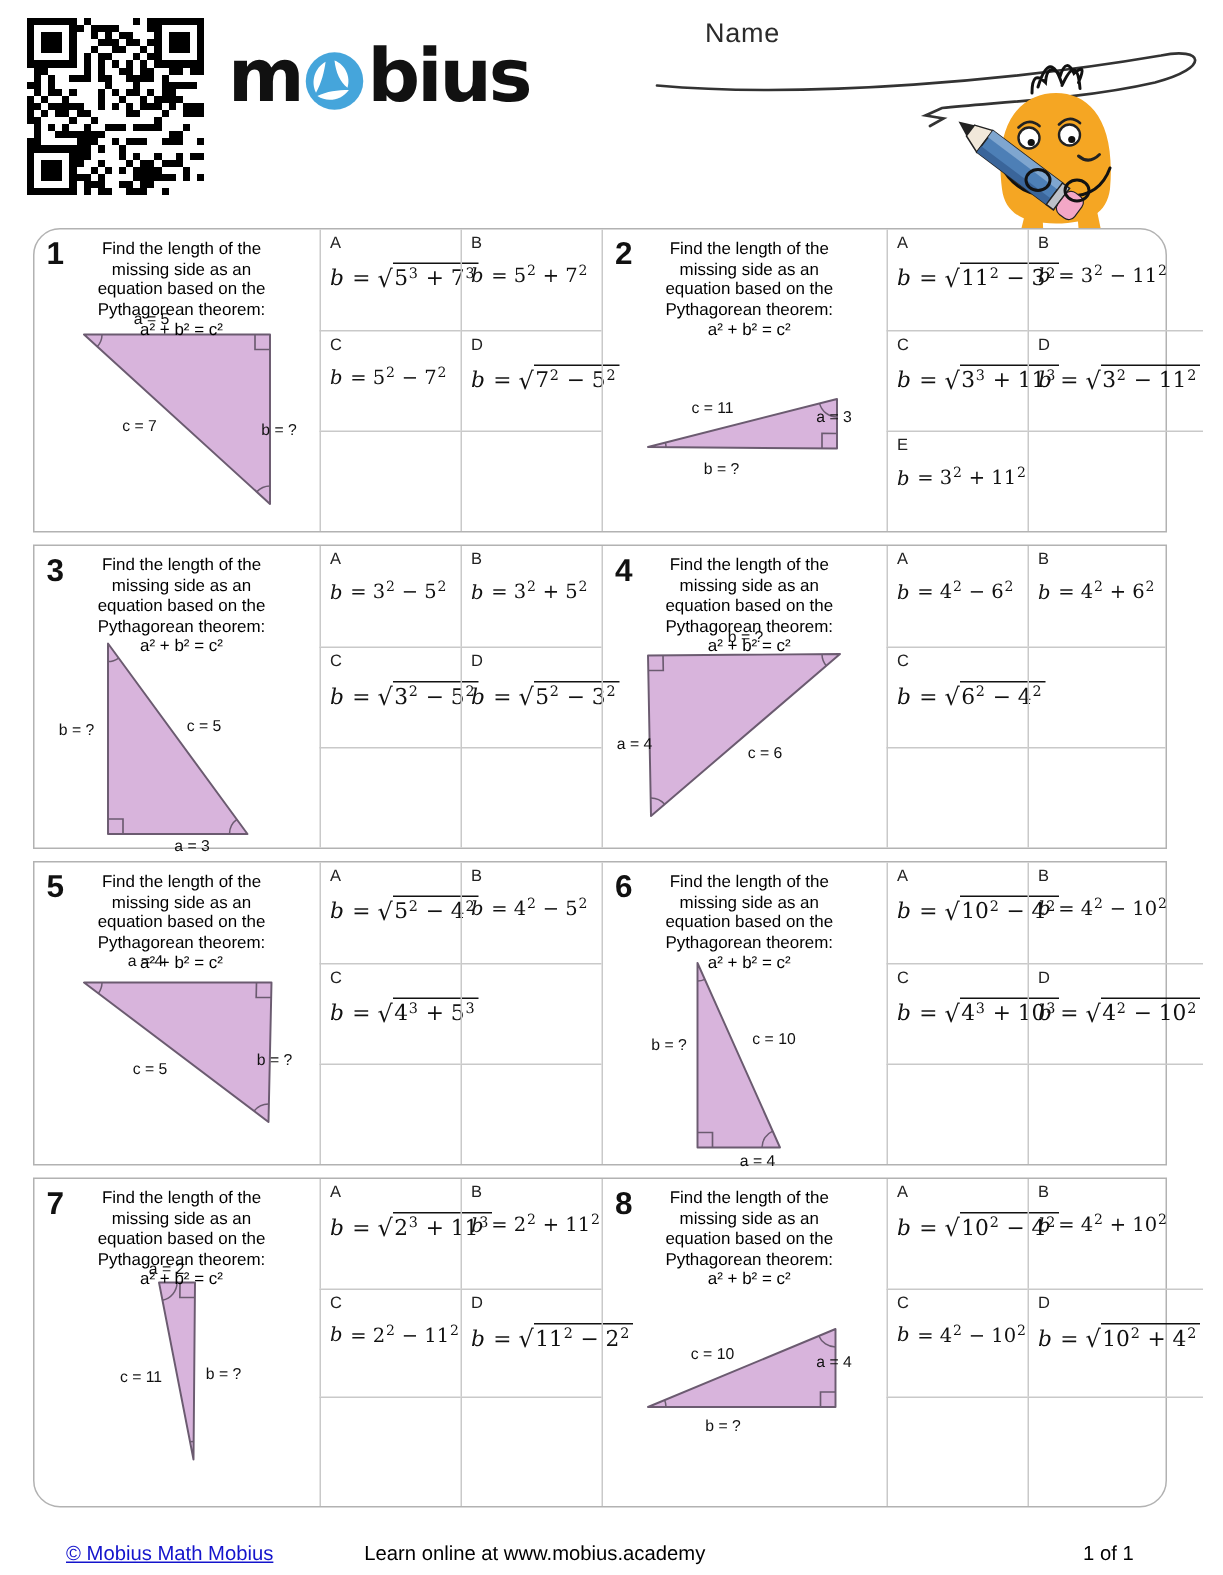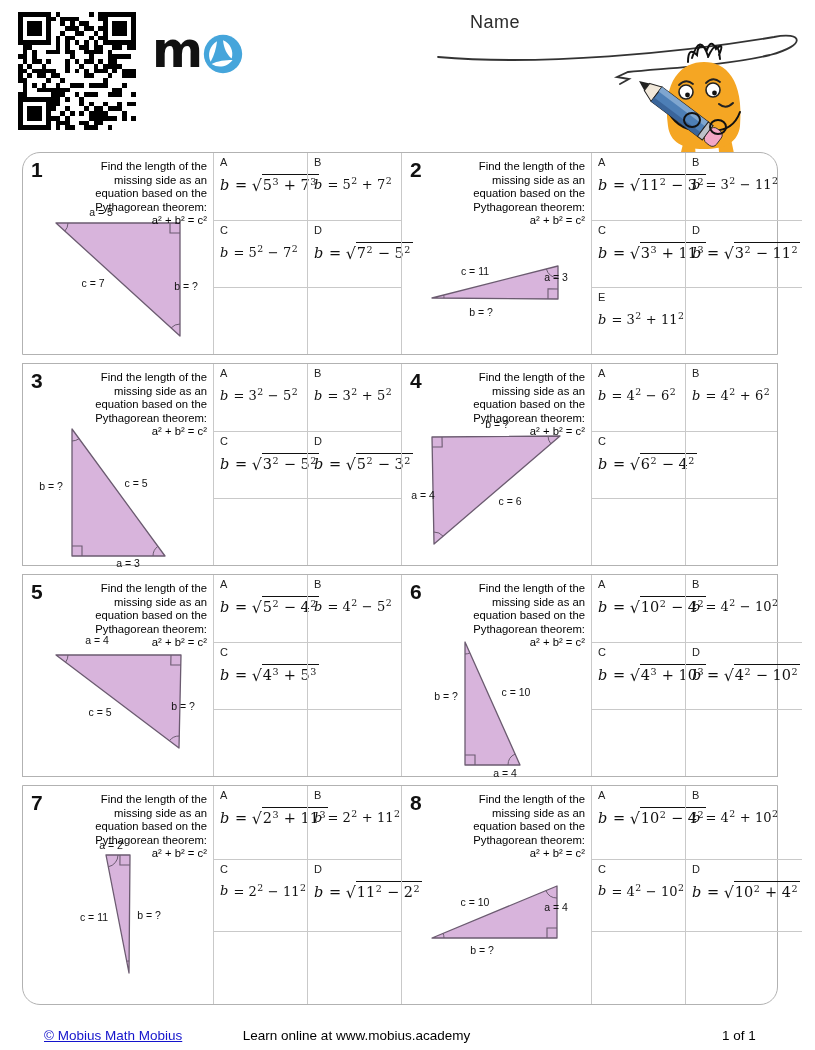--- a/index.html
+++ b/index.html
@@ -16,21 +16,21 @@
   .deco{position:absolute;left:430px;top:8px;}
   
   .worksheet{position:absolute;left:22px;top:152px;width:756px;}
   .card{position:relative;display:grid;grid-template-columns:190px 94px 94px 190px 94px 1fr;
         border:1.5px solid #b2b2b2;background:#fff;margin-bottom:8px;}
   .card.first{border-radius:18px 18px 0 0;}
   .card.last{border-radius:0 0 18px 18px;margin-bottom:0;}
   .tsec{position:relative;grid-row:1/4;}
   .tsec.mid{border-left:1px solid #c9c9c9;}
   .num{position:absolute;top:5px;left:8px;font-size:21px;font-weight:bold;z-index:3;}
-  .qtext{position:absolute;top:7px;left:12px;right:6px;text-align:right;font-size:11.3px;
+  .qtext{position:absolute;top:7px;left:12px;right:6px;text-align:center;font-size:11.3px;
          line-height:13.6px;z-index:2;color:#000;}
   .tsvg{position:absolute;left:0;top:0;z-index:1;overflow:visible;}
   .opt{border-left:1px solid #c9c9c9;padding:3px 2px 0 6px;overflow:visible;}
   .opt.rt{border-top:1px solid #c9c9c9;}
   .olab{font-size:11px;color:#222;}
   .eq{font-family:"DejaVu Serif",serif;font-size:13px;color:#111;margin-top:7px;white-space:nowrap;}
   .eq.sq{font-size:14.5px;margin-top:7px;}
   .eq i{font-style:italic;margin-right:1px;}
   .eq sup{font-size:.72em;vertical-align:.5em;margin:0 .5px;}
   .eq.sq sup{font-size:.66em;}
@@ -360,20 +360,21 @@
     </svg>
 
   <div class="logo">
     <span>m</span>
     <svg width="42" height="42" viewBox="0 0 46 46">
       <circle cx="23" cy="23" r="21" fill="#45A5DB"></circle>
       <path fill="#fff" d="M23 8 C31 11 35 20 32.5 28 C27 23.5 24 17 23 8 Z
                            M33.5 29.5 C28 37 18 39 10.5 34 C17 30.5 25.5 29.5 33.5 29.5 Z
                            M9.5 31.5 C5.5 23.5 8.5 13.5 16.5 9 C15.5 16.5 13.5 24.5 9.5 31.5 Z"></path>
     </svg>
+    <span>bius</span>
   </div>
 
   <div class="title">
   </div>
 
   <div class="name-label">Name</div>
   <svg class="deco" width="385" height="170" viewBox="0 0 385 170">
     <path d="M 8,49 C 110,58 250,45 344,29 C 372,23 378,37 340,47
              C 292,58 237,60 198,64 l -11,5 l 12,2 l -9,5" fill="none" stroke="#333" stroke-width="1.8" stroke-linecap="round"></path>
     <g>

